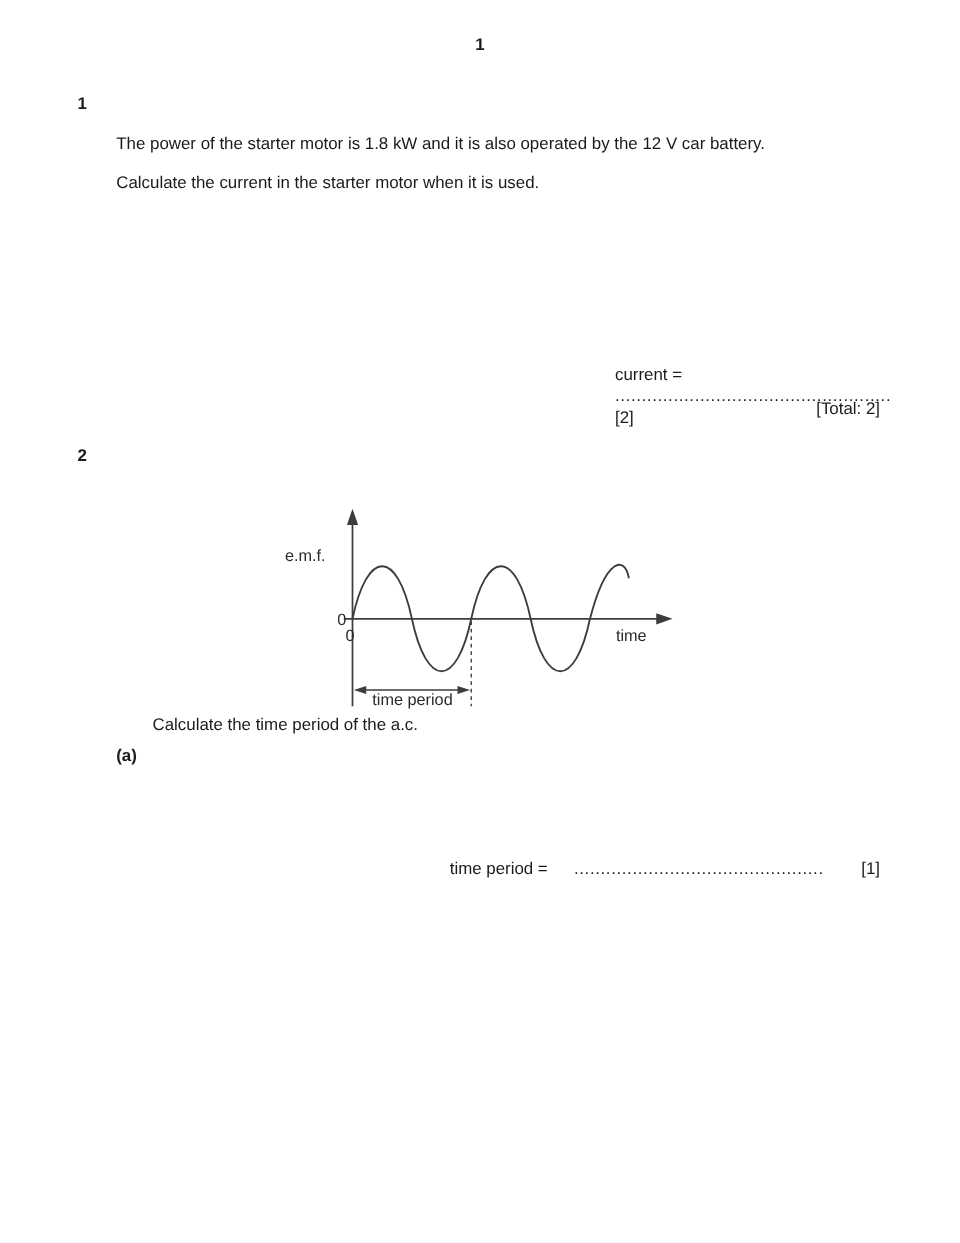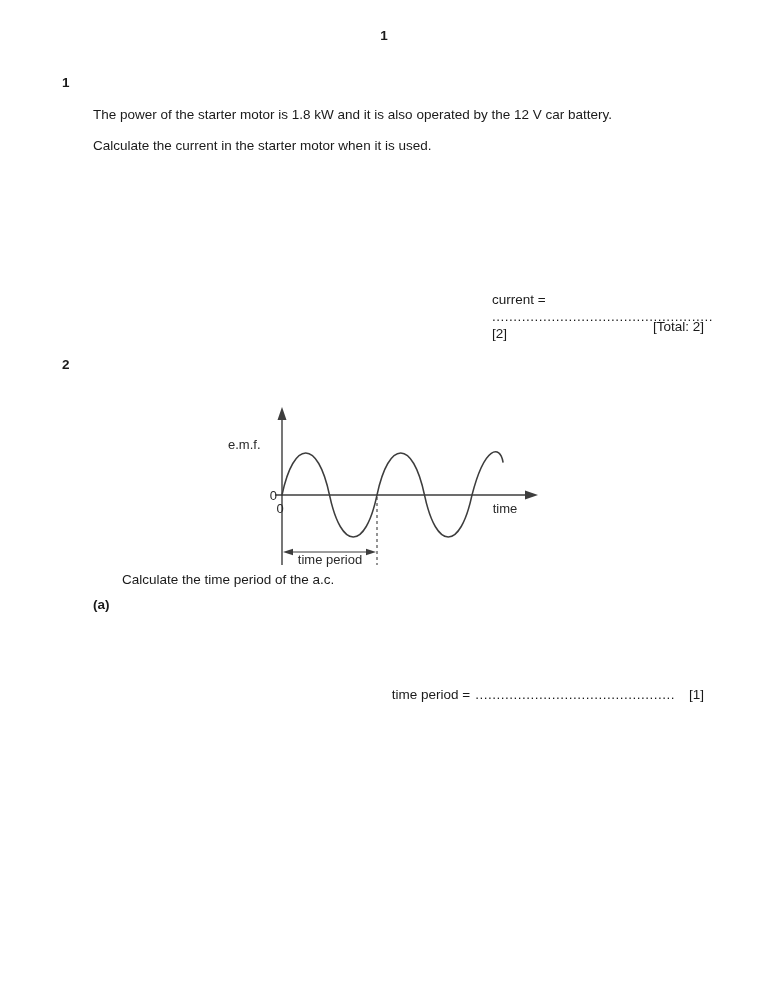--- a/index.html
+++ b/index.html
@@ -85,19 +85,19 @@
     <text x="8" y="46">e.m.f.</text>
     <text x="57" y="97" text-anchor="end">0</text>
     <text x="60" y="110" text-anchor="middle">0</text>
     <text x="285" y="110" text-anchor="middle">time</text>
     <text x="110" y="161" text-anchor="middle">time period</text>
   </svg>
 
   <div class="abs part-label" style="top:596px;">(a)</div>
   <div class="abs part-text" style="top:571px;">Calculate the time period of the a.c.</div>
 
-  <div class="abs answer-row" style="top:686px;">
+  <div class="abs answer-row" style="top:686px;gap:16px;">
     <span>time period =</span>
     <span class="dots">...............................................</span>
     <span class="marks">[1]</span>
   </div>
 
 </div>
 
 </body></html>

